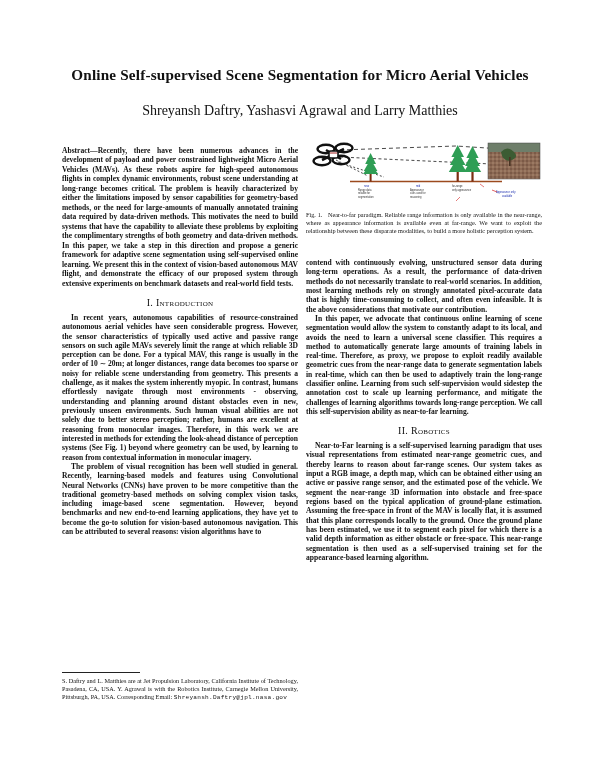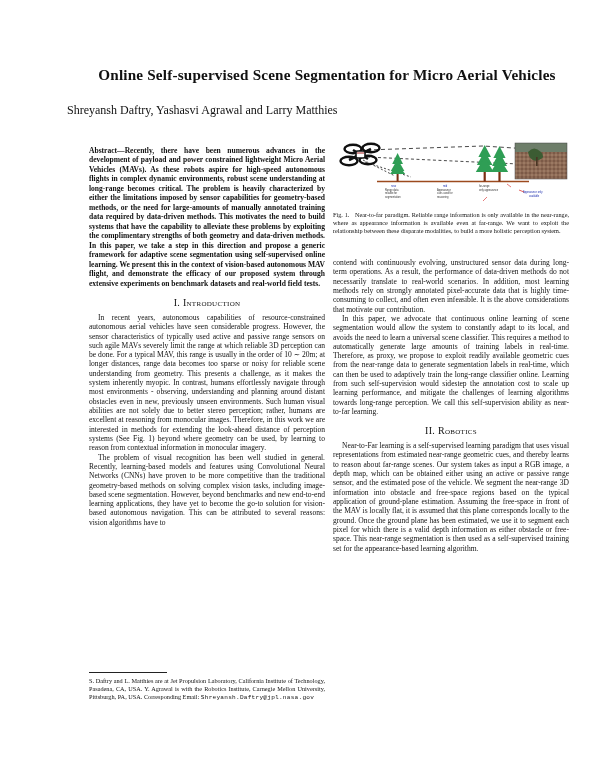--- a/index.html
+++ b/index.html
@@ -10,56 +10,56 @@
     background: #ffffff;
     font-family: "Liberation Serif", "DejaVu Serif", serif;
     color: #111111;
     position: relative;
     overflow: hidden;
   }
 
   .page {
     position: absolute;
     left: 0; top: 0;
-    width: 493px; height: 776px; margin-left: 27px;
+    width: 493px; height: 776px;
   }
 
   
   .title {
     position: absolute;
     left: 40px; top: 66px;
     width: 520px;
     text-align: center;
     font-size: 15.2px;
     font-weight: bold;
     letter-spacing: 0.18px;
     line-height: 1.2;
   }
   .authors {
     position: absolute;
     left: 40px; top: 103px;
     width: 520px;
-    text-align: left;
-    font-size: 12px;
+    text-align: center;
+    font-size: 14px;
     line-height: 1.2;
   }
 
   
   .col {
     position: absolute;
     width: 236px;
     font-size: 7.55px;
     line-height: 1.235;
     text-align: justify;
     -webkit-hyphens: auto;
     hyphens: auto;
   }
   .col-left  { left: 62px;  top: 146px; }
 
-  p { margin: 0; }
+  p { margin: 0; font-weight: bold; }
   p.indent { text-indent: 9px; }
 
   .abstract {
     font-weight: bold;
     text-align: justify;
     line-height: 1.255;
   }
   .abstract .lead {
     font-weight: bold;
   }

